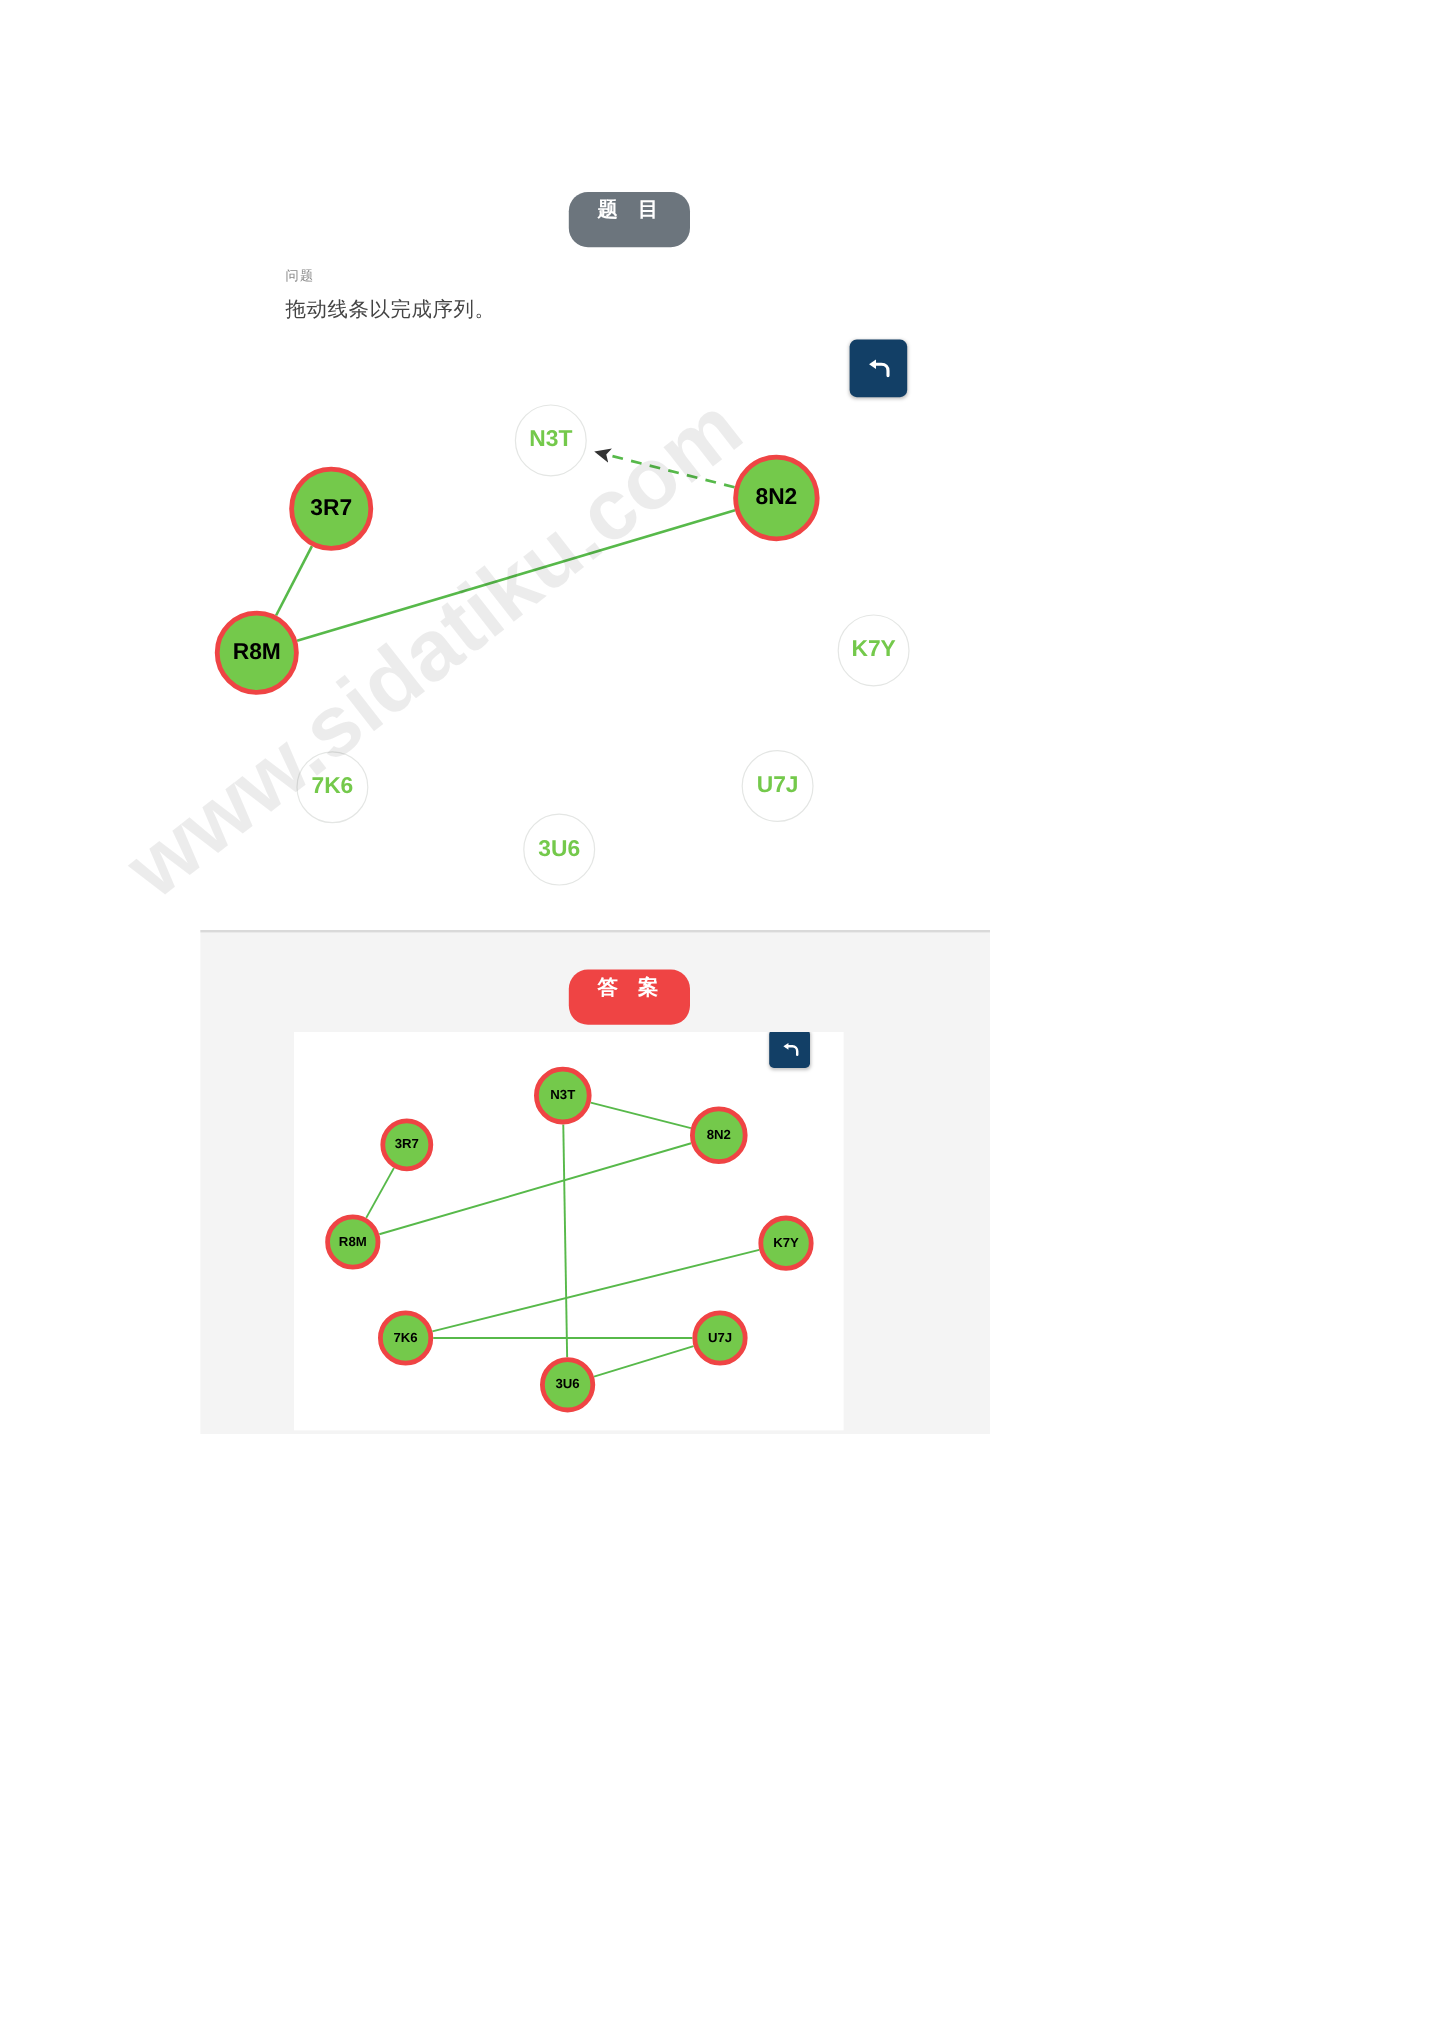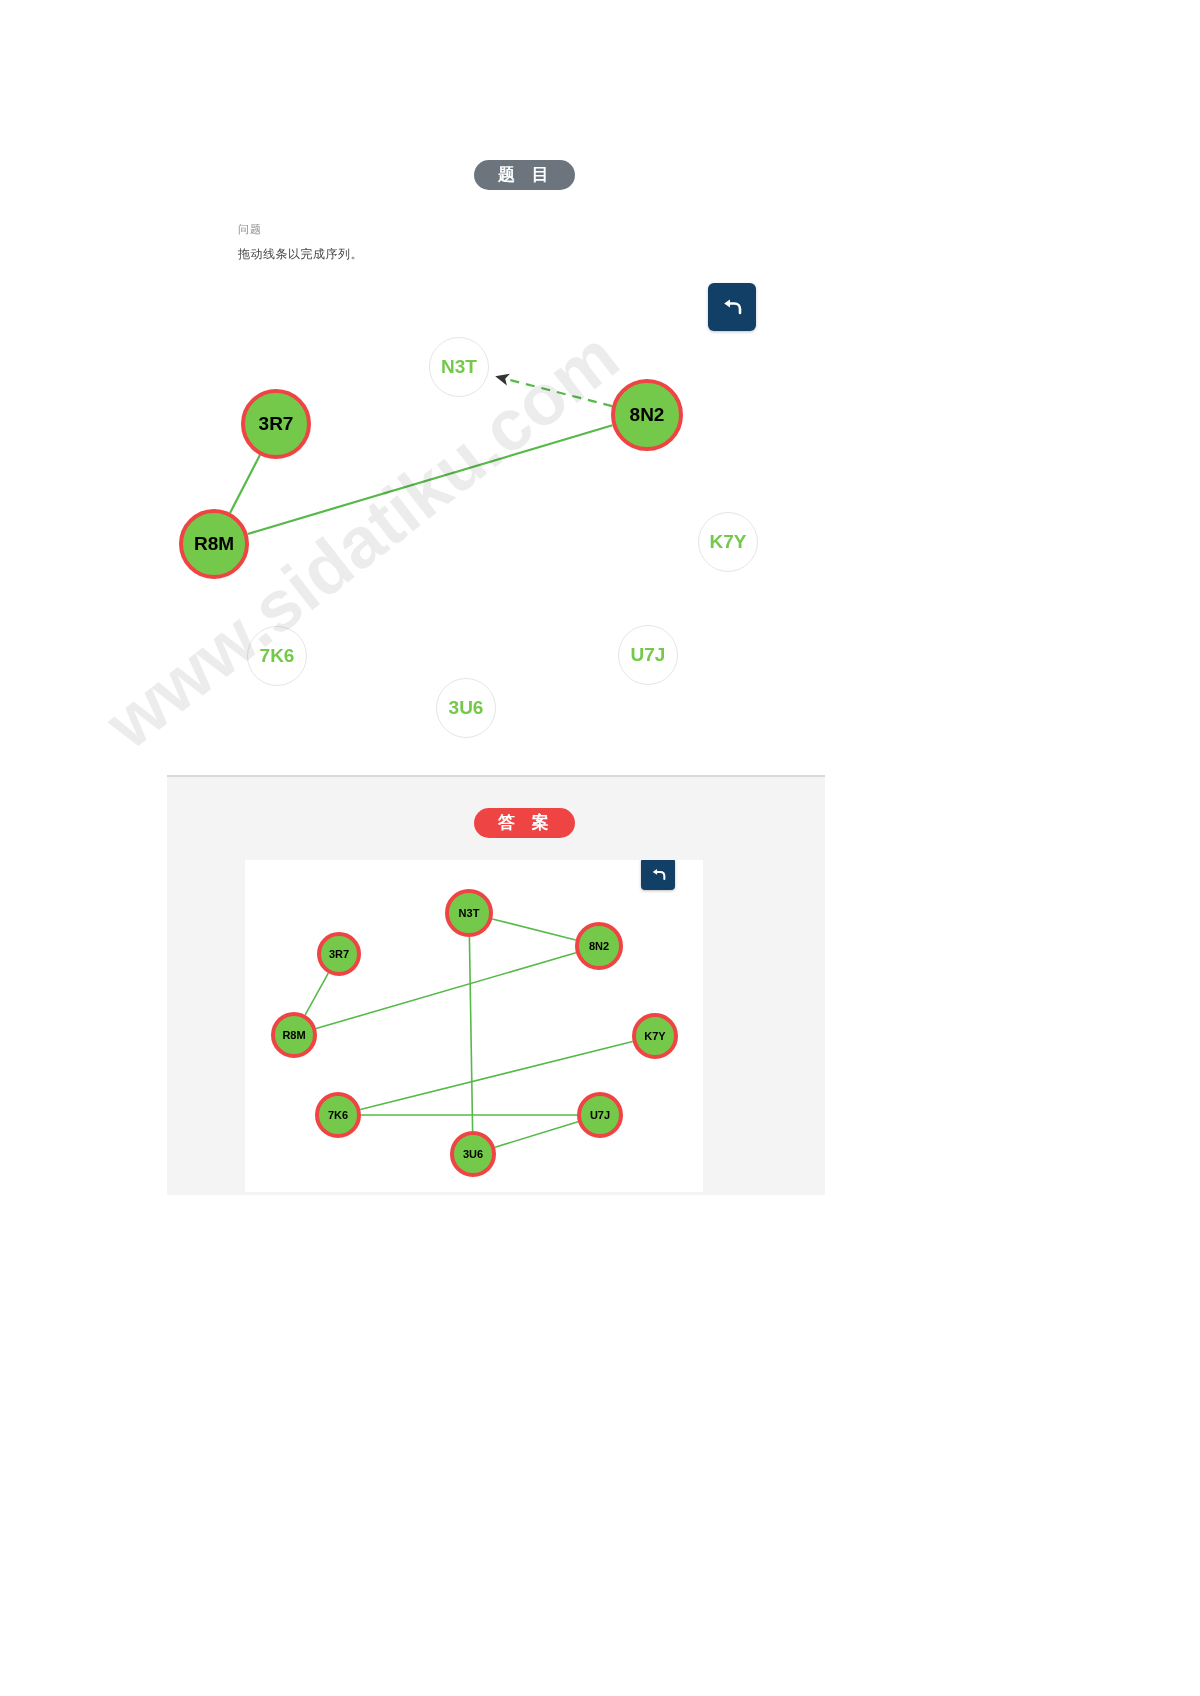--- a/index.html
+++ b/index.html
@@ -9,31 +9,31 @@
     position:relative;overflow:hidden;
   }
   .page{position:relative;width:1200px;height:1696px;}
 
   
   .q-section{position:absolute;left:0;top:0;width:1200px;height:840px;background:#fff;}
 
   .pill{
     display:inline-flex;align-items:center;justify-content:center;
     border-radius:16px;color:#fff;font-weight:bold;letter-spacing:6px;
-    padding:6px 20px 7px 24px;font-size:17px;line-height:1;
+    padding:6px 20px 23px 24px;font-size:17px;line-height:1;
   }
   .pill-q{position:absolute;left:474px;top:160px;background:#6c757d;}
   .pill-a{position:absolute;left:474px;top:808px;background:#ef4444;}
 
   .q-label{
     position:absolute;left:238px;top:222px;font-size:11px;color:#888;
     letter-spacing:1px;
   }
   .q-text{
-    position:absolute;left:238px;top:246px;font-size:12px;color:#444;
+    position:absolute;left:238px;top:246px;font-size:17px;color:#444;
     letter-spacing:0.5px;
   }
 
   
   .undo-btn{
     position:absolute;background:#123f66;border-radius:6px;
     display:flex;align-items:center;justify-content:center;
     box-shadow:0 1px 3px rgba(0,0,0,.25);
   }
   .undo-q{left:708px;top:283px;width:48px;height:48px;}

